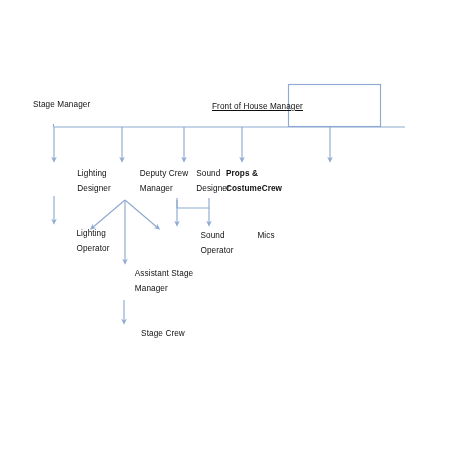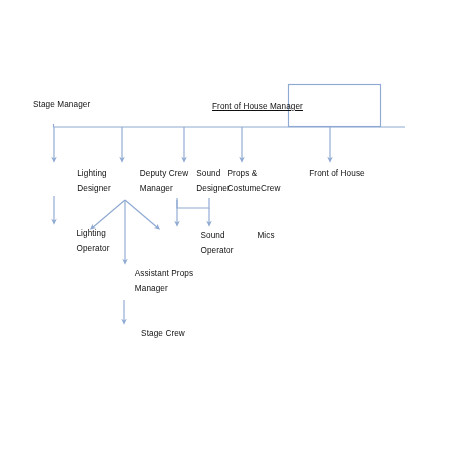--- a/index.html
+++ b/index.html
@@ -99,45 +99,42 @@
   <div class="node-label center" style="left:124px; top:166px;">
     <span class="ln">Deputy Crew</span>
     <span class="ln">Manager</span>
   </div>
 
   <div class="node-label center" style="left:173px; top:166px;">
     <span class="ln">Sound</span>
     <span class="ln">Designer</span>
   </div>
 
-  <div class="node-label center" style="left:214px; top:166px;">
+  <div class="node-label center" style="left:214px; top:166px;font-weight:bold;">
     <span class="ln">Props  &amp;</span>
     <span class="ln">CostumeCrew</span>
   </div>
 
-  <div class="node-label center" style="left:297px; top:166px;">
-    <span class="ln">Front of House</span>
-  </div>
 
   <div class="node-label center" style="left:53px; top:226px;">
     <span class="ln">Lighting</span>
     <span class="ln">Operator</span>
   </div>
 
   <div class="node-label center" style="left:177px; top:228px;">
     <span class="ln">Sound</span>
     <span class="ln">Operator</span>
   </div>
 
   <div class="node-label center" style="left:226px; top:228px;">
     <span class="ln">Mics</span>
   </div>
 
   <div class="node-label center" style="left:124px; top:266px;">
-    <span class="ln">Assistant Props</span>
+    <span class="ln">Assistant Stage</span>
     <span class="ln">Manager</span>
   </div>
 
   <div class="node-label center" style="left:123px; top:326px;">
     <span class="ln">Stage Crew</span>
   </div>
 
 </div>
 
 </body></html>

